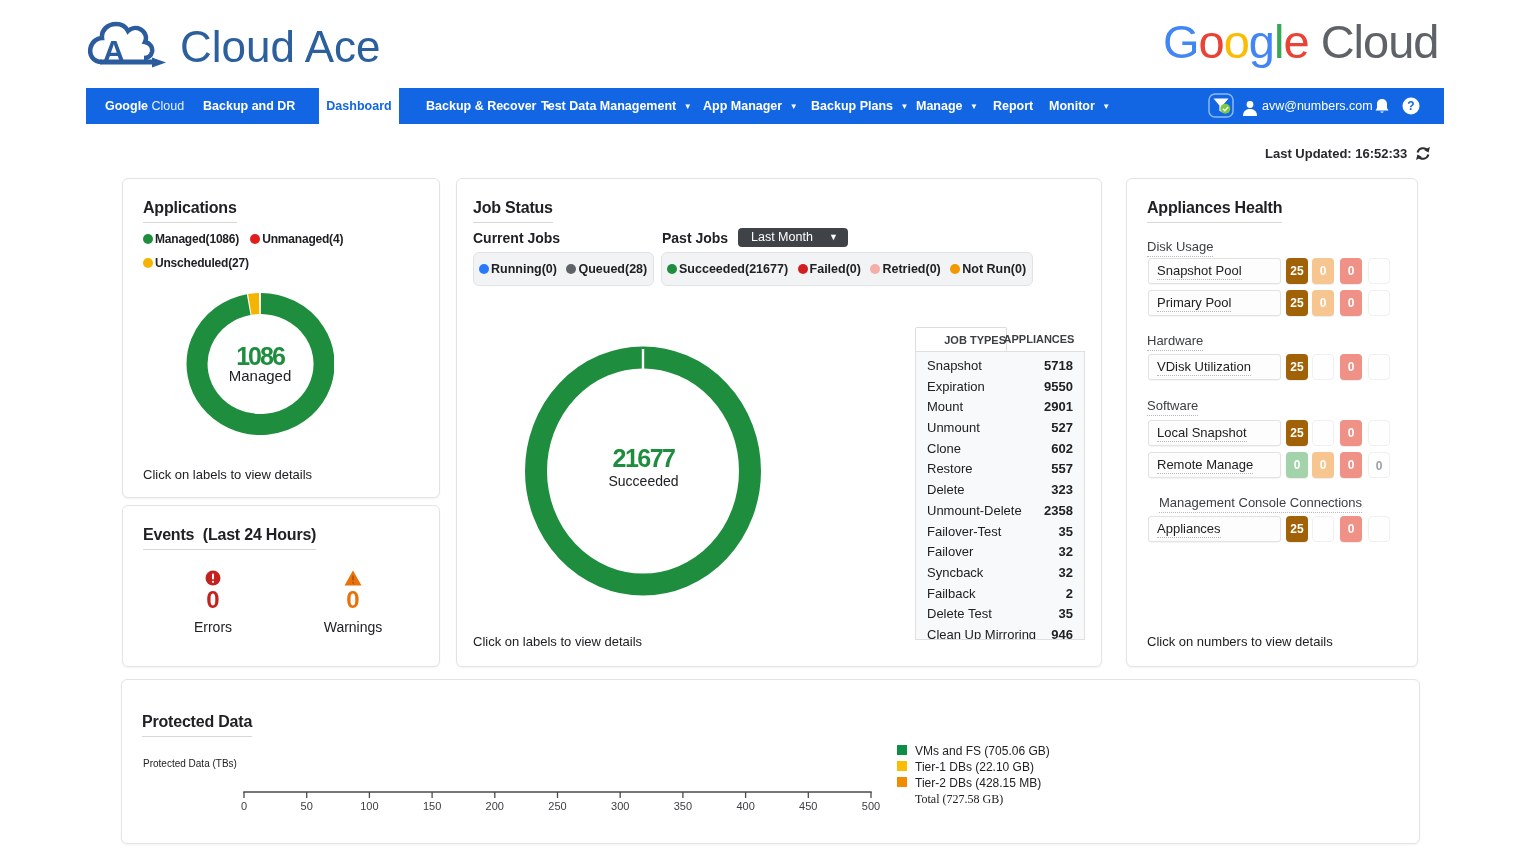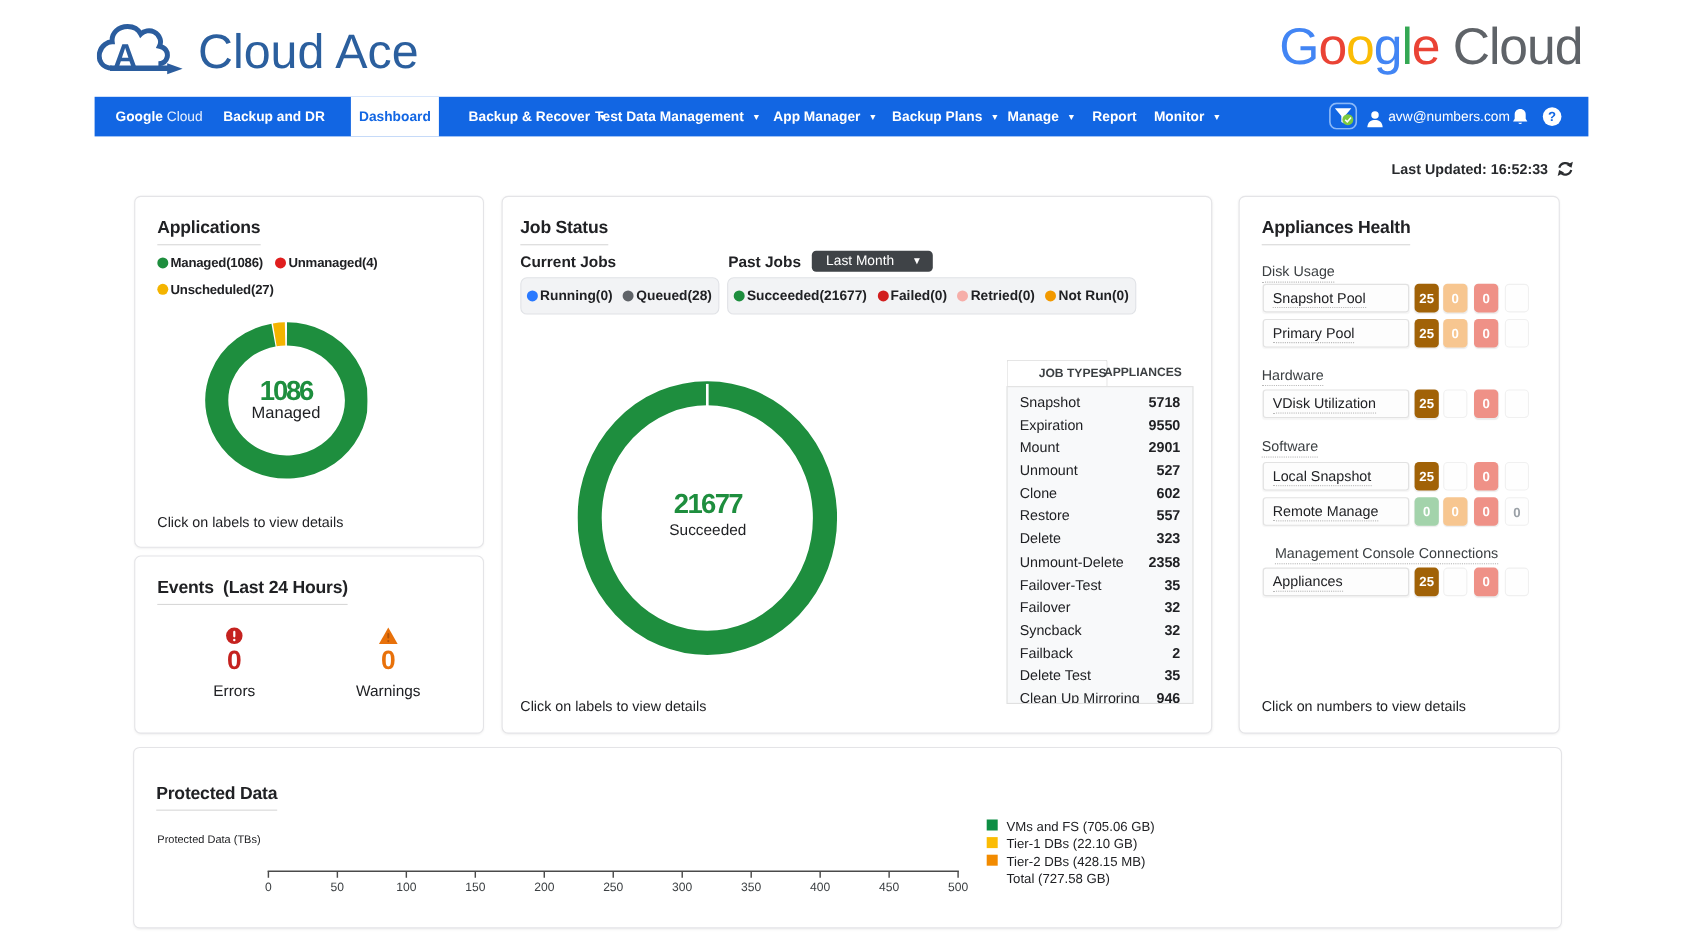--- a/index.html
+++ b/index.html
@@ -296,15 +296,15 @@
         <text x="448.9" y="30">350</text>
         <text x="511.6" y="30">400</text>
         <text x="574.3" y="30">450</text>
         <text x="637" y="30">500</text>
     </g>
   </svg>
   <div class="abs" style="left:775px; top:63px; font-size:12px; color:#202124; line-height:16px;">
     <div><span style="display:inline-block;width:10px;height:10px;background:#0d8e44;margin-right:8px;"></span>VMs and FS (705.06 GB)</div>
     <div><span style="display:inline-block;width:10px;height:10px;background:#fbbc04;margin-right:8px;"></span>Tier-1 DBs (22.10 GB)</div>
     <div><span style="display:inline-block;width:10px;height:10px;background:#f28b00;margin-right:8px;"></span>Tier-2 DBs (428.15 MB)</div>
-    <div style="padding-left:18px;">Total (727.58 GB)</div>
+    <div style="padding-left:18px;font-family:Liberation Serif, serif;">Total (727.58 GB)</div>
   </div>
 </div>
 
 </body></html>

